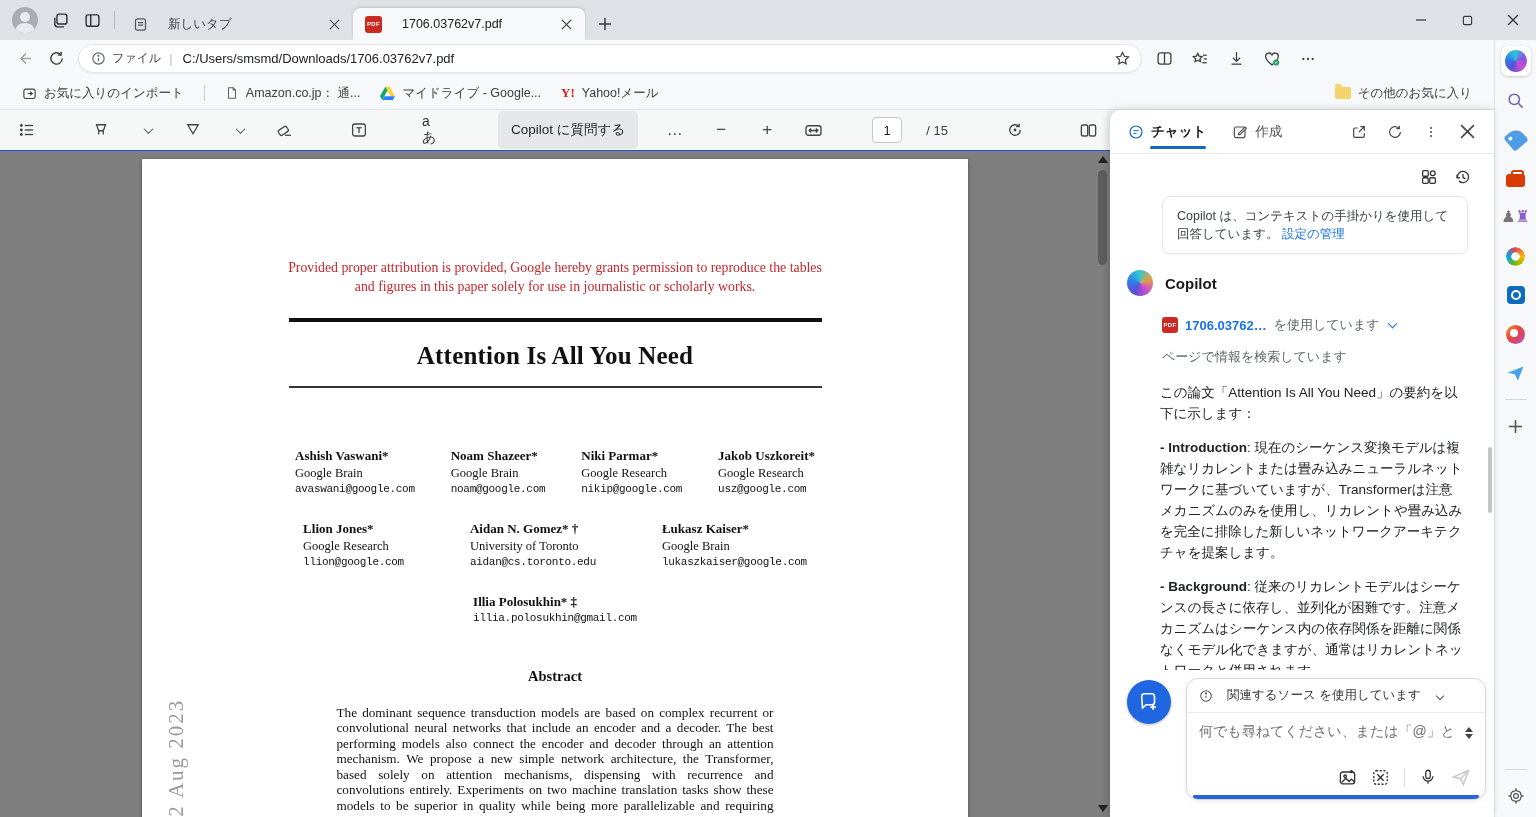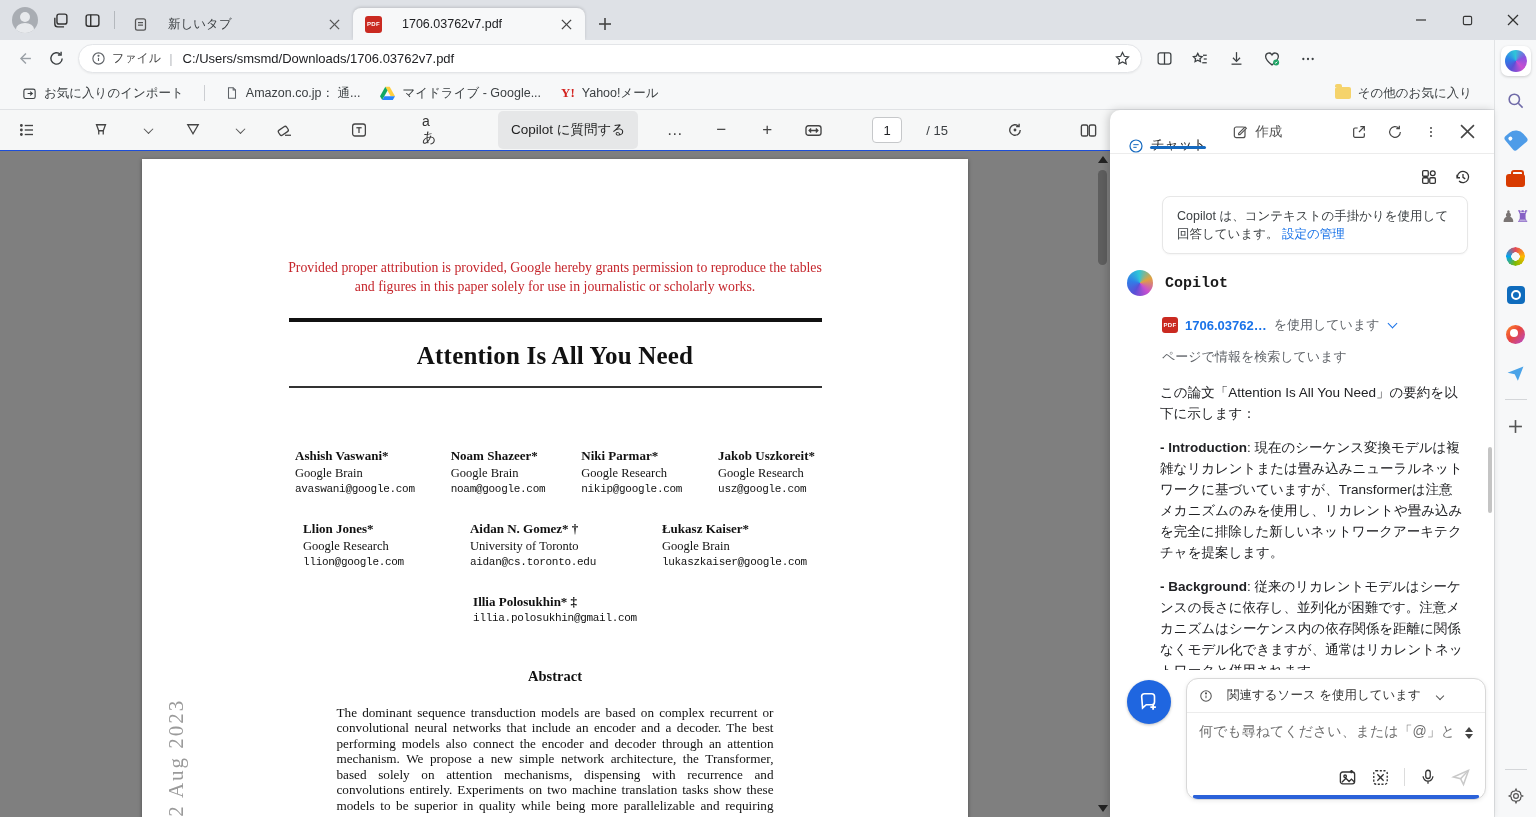--- a/index.html
+++ b/index.html
@@ -83,34 +83,34 @@
   .vscroll { position:absolute; right:0; top:0; bottom:0; width:15px; display:flex; flex-direction:column; align-items:center; }
   .vs-arrow { width:0; height:0; border-left:5px solid transparent; border-right:5px solid transparent; margin:5px 0; }
   .vs-arrow.up { border-bottom:7px solid #222; }
   .vs-arrow.down { border-top:7px solid #222; margin-top:auto; }
   .vs-thumb { width:9px; height:95px; background:#5e5e5e; border-radius:5px; margin-top:2px; }
 
   
   .copilot-panel { flex:0 0 384px; background:#ffffff; border-radius:10px 0 0 0; box-shadow:-2px 0 8px rgba(0,0,0,.18); display:flex; flex-direction:column; position:relative; z-index:2; min-height:0; }
   .cp-header { height:44px; display:flex; align-items:center; padding:0 12px 0 18px; border-bottom:1px solid #ececec; flex:0 0 44px; }
   .cp-tab { display:flex; align-items:center; gap:7px; margin-right:26px; position:relative; height:44px; font-size:13.5px; }
-  .cp-tab.active { font-weight:normal; color:#1a1a1a;align-items:flex-end; }
+  .cp-tab.active { font-weight:bold; color:#1a1a1a; }
   .cp-tab.active::after { content:""; position:absolute; left:22px; right:0; bottom:5px; height:3px; background:#1569bf; border-radius:2px; }
   .cp-tab.inactive { color:#515151; }
   .cp-head-actions { margin-left:auto; display:flex; align-items:center; gap:6px; }
   .cp-ico-btn { width:30px; height:30px; display:flex; align-items:center; justify-content:center; border-radius:6px; color:#454545; }
 
   .cp-body { flex:1; position:relative; overflow:hidden; min-height:0; }
   .cp-scrollwrap { position:absolute; top:0; left:0; right:0; height:516px; overflow:hidden; }
   .cp-top-icons { display:flex; justify-content:flex-end; gap:16px; padding:14px 22px 4px 0; color:#333; }
   .notice-card { margin:6px 26px 16px 52px; background:#fff; border:1px solid #e7e7e7; border-radius:8px; padding:10px 14px; font-size:12.5px; line-height:18px; color:#3c4043; box-shadow:0 1px 2px rgba(0,0,0,.04); }
   .notice-link { color:#1a73e8; }
   .msg-head { display:flex; align-items:center; gap:12px; margin:14px 0 0 17px; }
   .cp-avatar { width:26px; height:26px; border-radius:50%; background:conic-gradient(from 210deg,#5a4fd6,#2f7fe8,#2ec6d8,#e0a23f,#c94fd0,#5a4fd6); }
-  .cp-brand { font-size:15px; font-weight:bold; color:#1a1a1a;font-family:Liberation Mono, monospace; }
+  .cp-brand { font-size:15px; font-weight:bold; color:#1a1a1a; }
   .chip-row { display:flex; align-items:center; gap:7px; margin:20px 0 0 52px; font-size:13px; }
   .chip-doc { color:#1a73e8; font-weight:bold; }
   .chip-suffix { color:#5f6368; }
   .chev-blue { width:7px; height:7px; border-right:1.7px solid #1a73e8; border-bottom:1.7px solid #1a73e8; transform:rotate(45deg); margin:-3px 0 0 2px; }
   .searching { color:#5f6368; font-size:13px; margin:14px 0 0 52px; }
   .answer { margin:16px 28px 0 50px; font-size:13.5px; line-height:21px; color:#202124; }
   .answer p { margin-bottom:13px; }
 
   .cp-scrollbar { position:absolute; right:2px; top:293px; width:4px; height:66px; background:#c4c4c4; border-radius:2px; }
 

